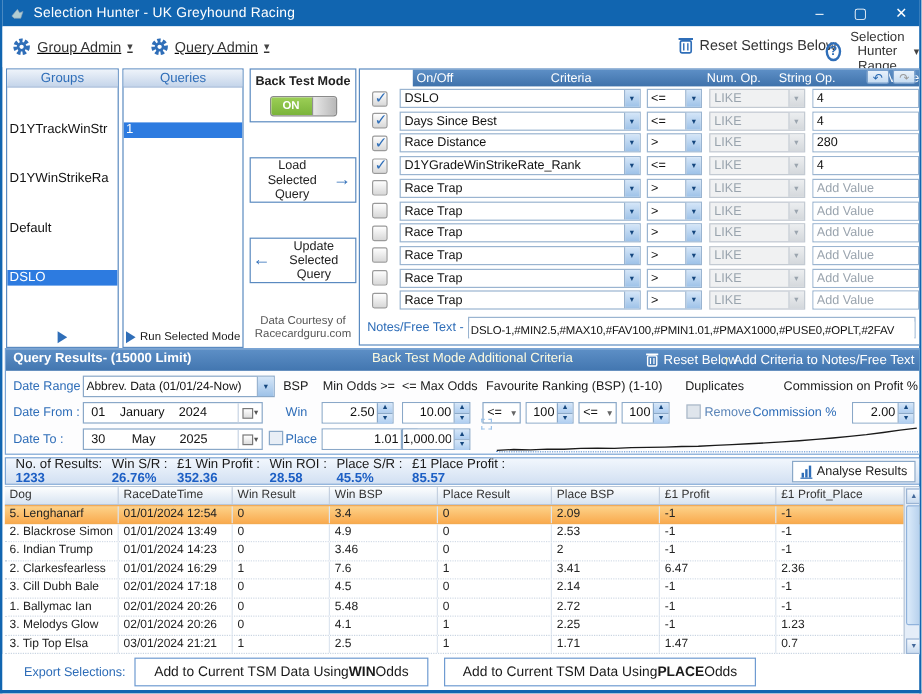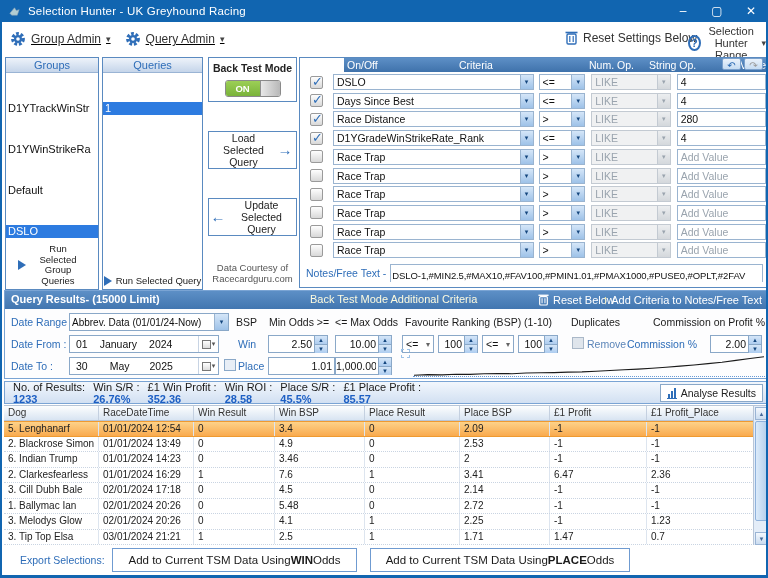--- a/index.html
+++ b/index.html
@@ -179,32 +179,31 @@
         <div class="list-item">D1YTrackWinStr</div>
         <div class="list-item">D1YWinStrikeRa</div>
         <div class="list-item">Default</div>
         <div class="list-item selected">DSLO</div>
         <div class="list-item">Harlow</div>
         <div class="list-item">Monmore</div>
         <div class="list-item">T1YTrackTrapWi</div>
       </div>
     <div class="run-sel">
       <span class="play-sm"></span>
-      <span style="width:56px">Run Selected Group Queries</span>
     </div>
   </div>
 
   <div class="panel" style="left:100px;top:57px;width:101px;height:233px">
     <div class="panel-header">Queries</div>
     <div class="list" style="bottom:20px">
         <div class="list-item selected">1</div>
       </div>
     <div class="run-sel">
       <span class="play-sm"></span>
-      <span>Run Selected Query</span>
+      <span>Run Selected Mode</span>
     </div>
   </div>
 
   <div class="midbox" style="left:206px;top:57px;width:89px;height:45px">
     <div class="btm-label">Back Test Mode</div>
     <div class="toggle">
       <span class="toggle-on">ON</span>
       <span class="toggle-knob"></span>
     </div>
   </div>

